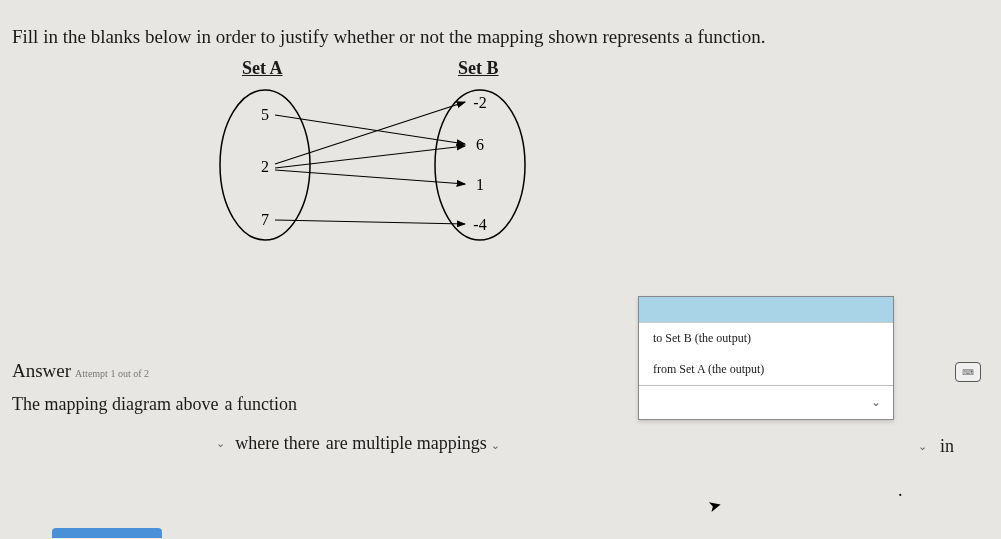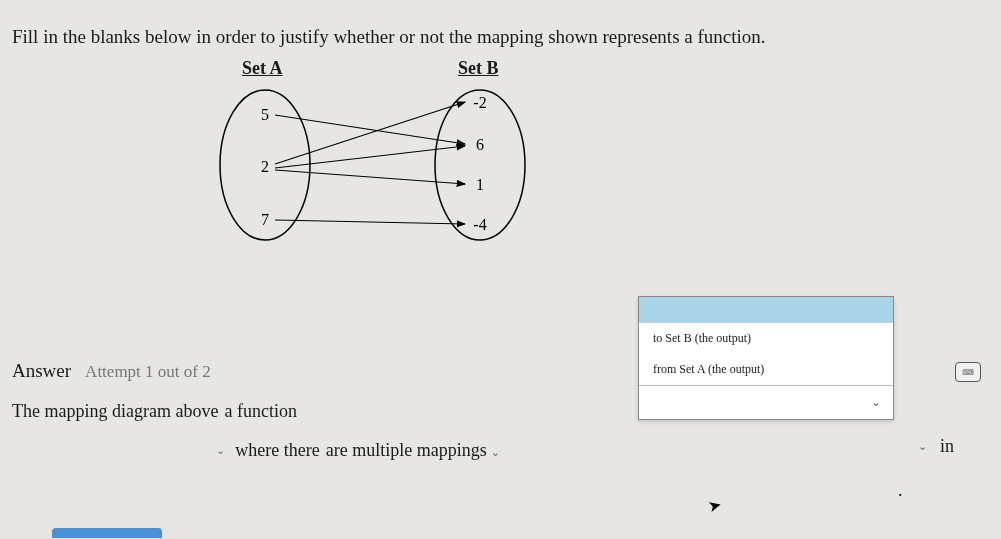--- a/index.html
+++ b/index.html
@@ -42,26 +42,26 @@
       position: absolute;
       left: 12px;
       top: 360px;
       width: 980px;
     }
     .answer-label {
       font-size: 19px;
       font-weight: normal;
     }
     .attempt-text {
-      font-size: 17px;
+      font-size: 10px;
       color: #777;
-      margin-left: 10px;
+      margin-left: 0;
     }
     .sentence-row {
-      margin-top: 19px;
+      margin-top: 12px;
       font-size: 18px;
       display: flex;
       align-items: center;
       flex-wrap: wrap;
       gap: 6px;
     }
     .sentence-row2 {
       margin-top: 18px;
       font-size: 18px;
       display: flex;

